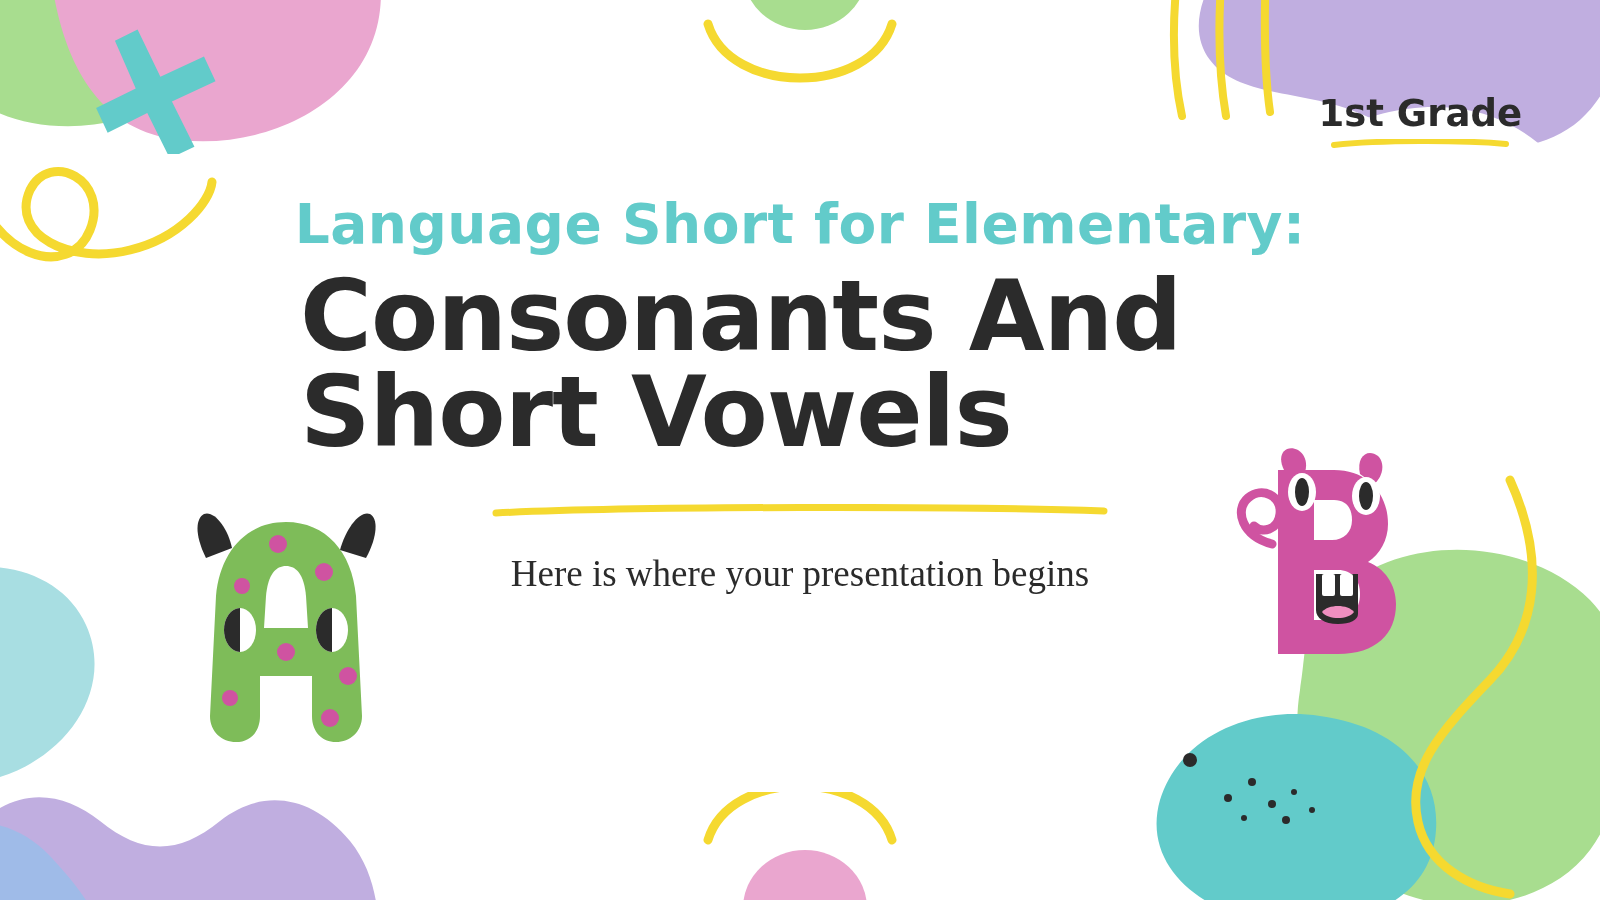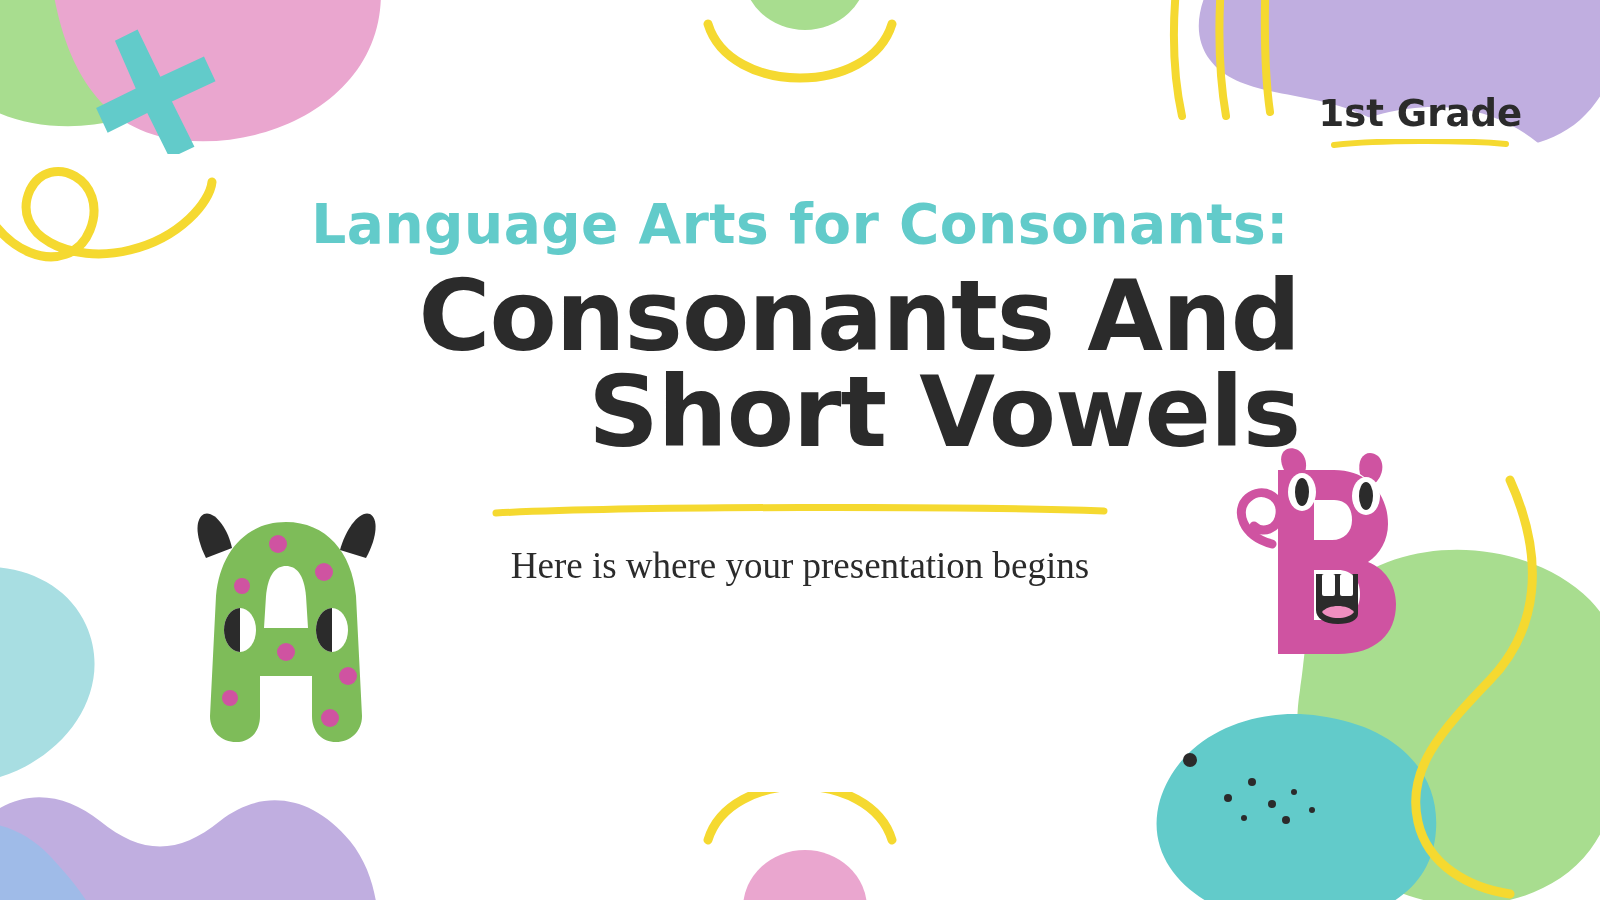--- a/index.html
+++ b/index.html
@@ -43,33 +43,33 @@
     text-align: center;
     white-space: nowrap;
   }
   .title {
     margin-top: 14px;
     font-family: "DejaVu Sans", sans-serif;
     font-size: 98px;
     font-weight: 700;
     color: #2b2b2b;
     line-height: 0.98;
-    text-align: right;
+    text-align: left;
     max-width: 1000px;
     letter-spacing: -1px;
   }
   .rule-wrap {
     margin-top: 44px;
     width: 620px;
     height: 14px;
     position: relative;
   }
   .rule-wrap svg { display: block; }
   .subtitle {
-    margin-top: 26px;
+    margin-top: 34px;
     font-family: "Liberation Serif", serif;
     font-size: 37px;
     color: #2b2b2b;
     text-align: center;
   }
   
   .grade {
     position: absolute;
     right: 78px;
     top: 92px;
@@ -227,21 +227,21 @@
   </svg>
 
   <div class="grade">
     <div class="grade-text">1st Grade</div>
     <svg class="grade-underline" viewBox="0 0 180 10">
       <path d="M4,6 C50,1 130,1 176,5" fill="none" stroke="#f5d930" stroke-width="6" stroke-linecap="round"></path>
     </svg>
   </div>
 
   <div class="center-block">
-    <div class="eyebrow">Language Arts for Consonants:</div>
+    <div class="eyebrow">Language Short for Elementary:</div>
     <div class="title">Consonants And Short Vowels</div>
     <div class="rule-wrap">
       <svg viewBox="0 0 620 14" width="620" height="14">
         <path d="M6,9 C150,2 470,2 614,7" fill="none" stroke="#f5d930" stroke-width="7" stroke-linecap="round"></path>
       </svg>
     </div>
     <div class="subtitle">Here is where your presentation begins</div>
   </div>
 
 </div>

